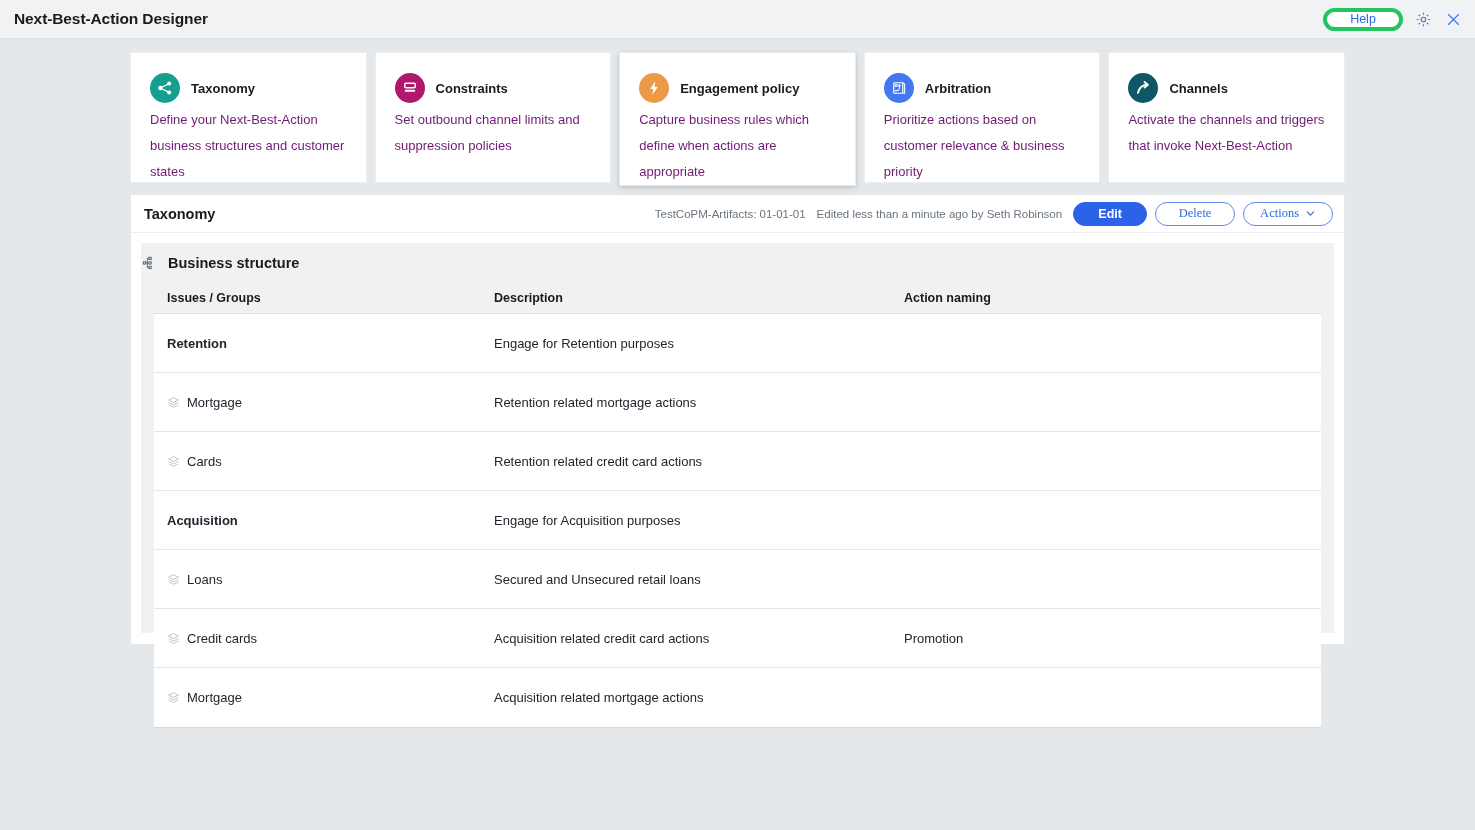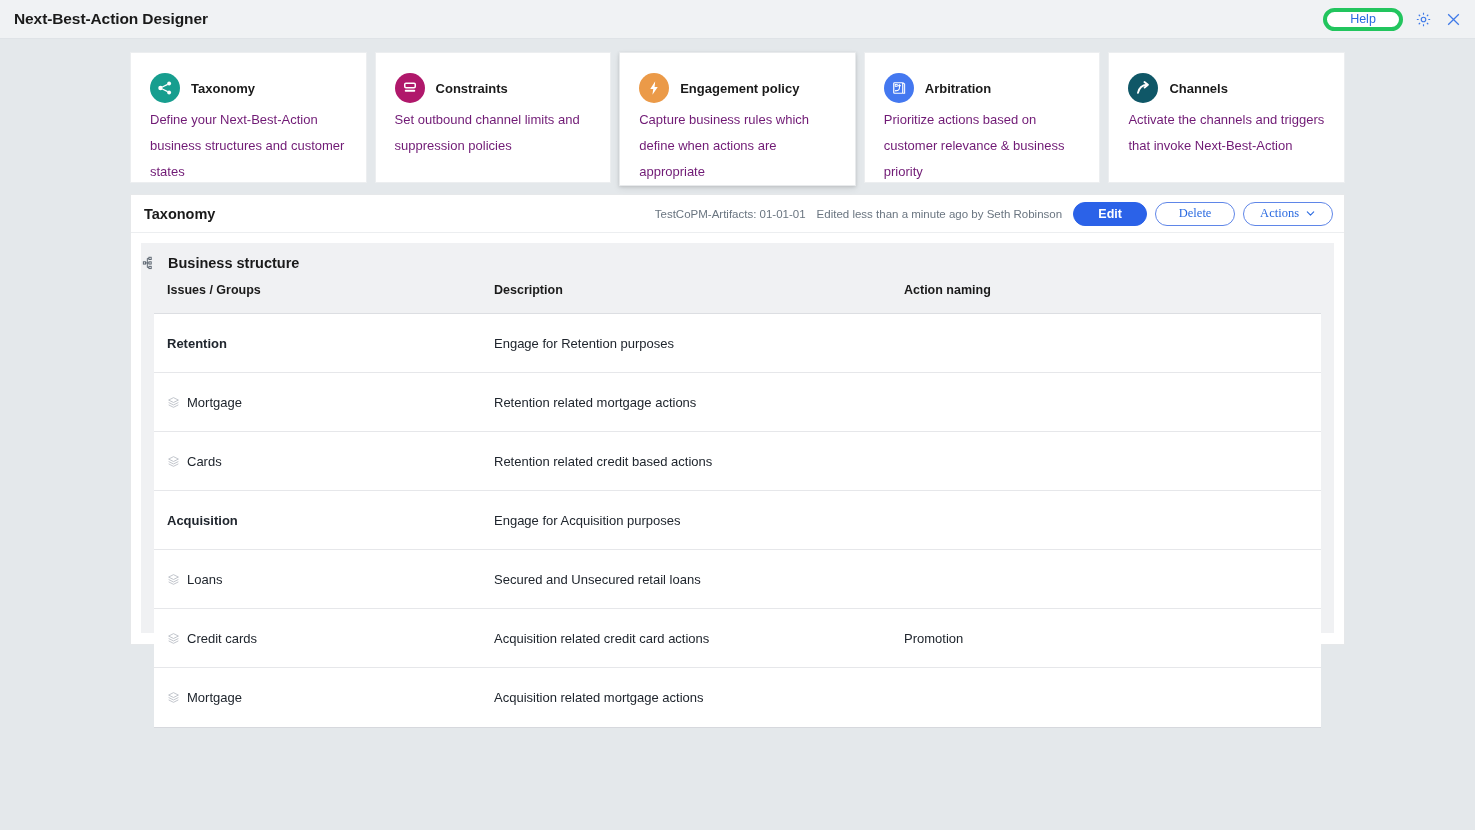--- a/index.html
+++ b/index.html
@@ -105,21 +105,21 @@
     padding: 0 1px;
   }
   .section-head {
     display: flex; align-items: center; gap: 10px;
     height: 40px; 
   }
   .section-title { font-size: 14.5px; font-weight: bold; color: #1a1a1a; }
 
   .table { margin: 0 12px; }
   .thead {
-    display: flex; height: 31px; 
+    display: flex; height: 31px; align-items: center;
     border-bottom: 1px solid #dcdee2;
   }
   .th { font-size: 12.5px; font-weight: bold; color: #1a1a1a; }
   .col1 { width: 340px; padding-left: 13px; }
   .col2 { width: 410px; }
   .col3 { flex: 1; }
 
   .trow {
     display: flex; align-items: center;
     height: 59px; background: #ffffff;
@@ -302,21 +302,21 @@
             <span class="layers-icon">
               <svg width="13" height="13" viewBox="0 0 24 24" fill="none" stroke="#b7bcc4" stroke-width="1.6" stroke-linejoin="round">
                 <path d="M12 3 L21 7.5 L12 12 L3 7.5 Z"></path>
                   <path d="M3 12 L12 16.5 L21 12"></path>
                   <path d="M3 16.4 L12 20.9 L21 16.4"></path>
               </svg>
             </span>
             <span>Cards</span>
           </span>
         </div>
-        <div class="cell col2">Retention related credit based actions</div>
+        <div class="cell col2">Retention related credit card actions</div>
         <div class="cell col3"></div>
       </div>
 
       <div class="trow">
         <div class="cell col1 group">
           <span class="cell-name">
               <span>Acquisition</span>
             </span>
         </div>
         <div class="cell col2">Engage for Acquisition purposes</div>

